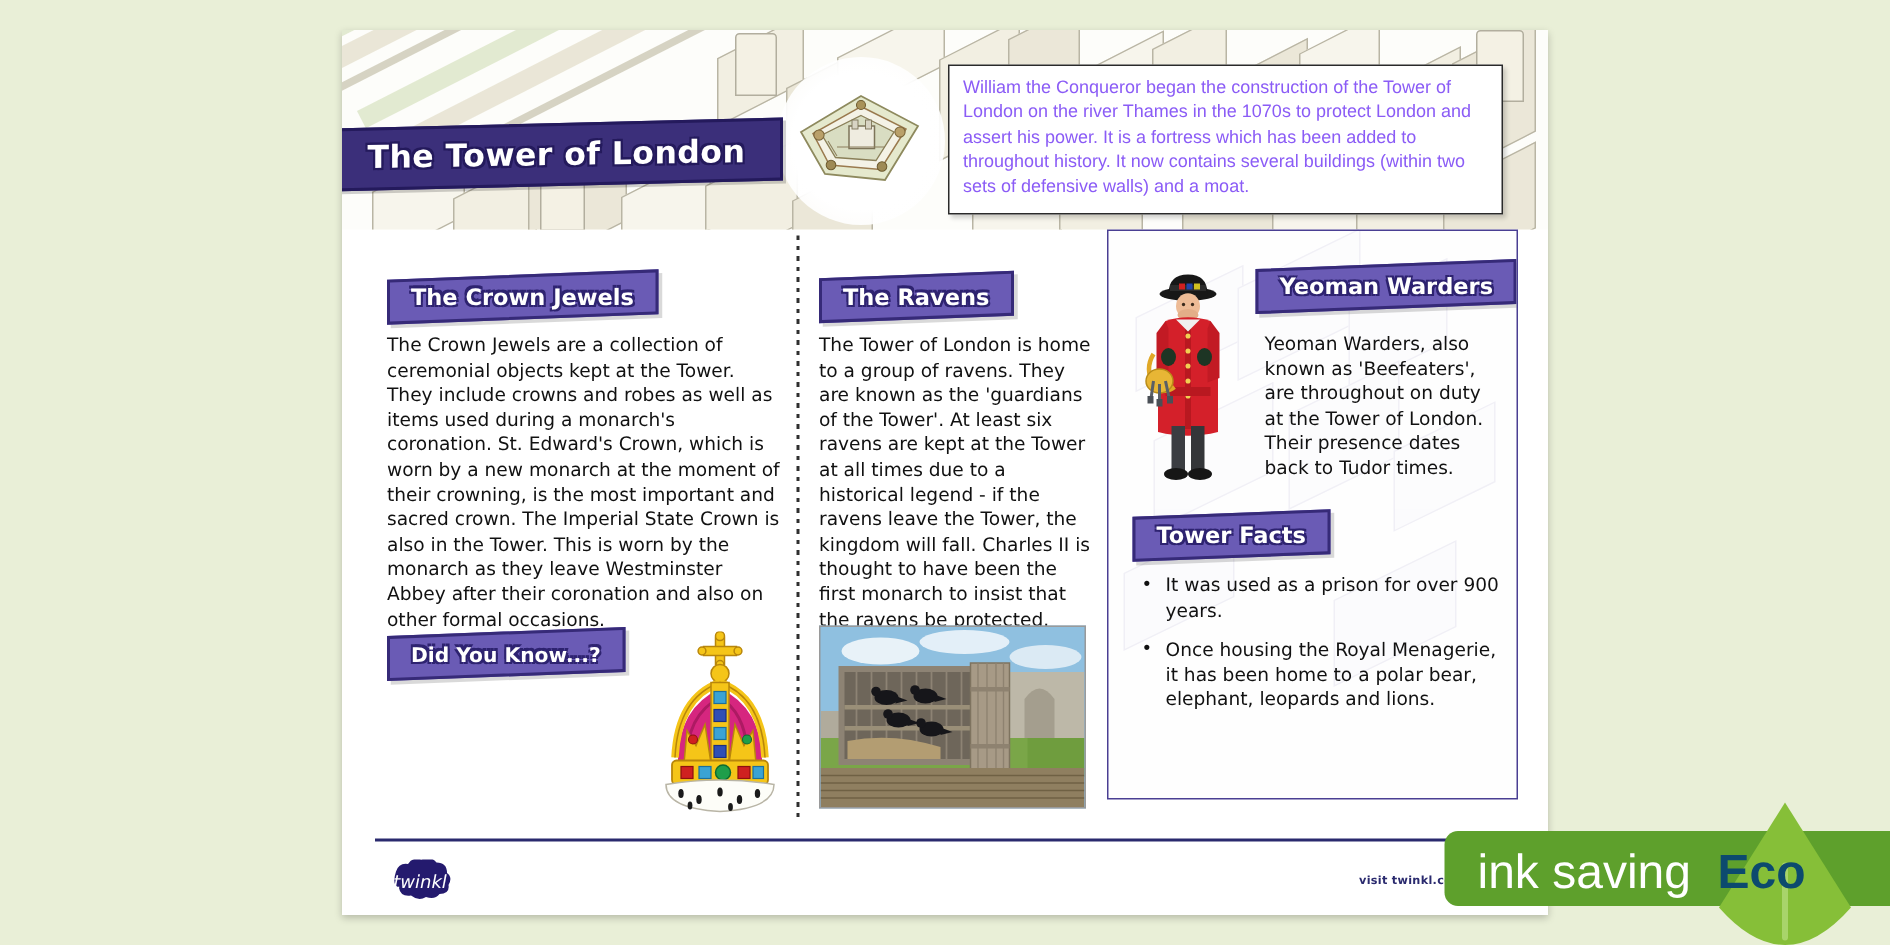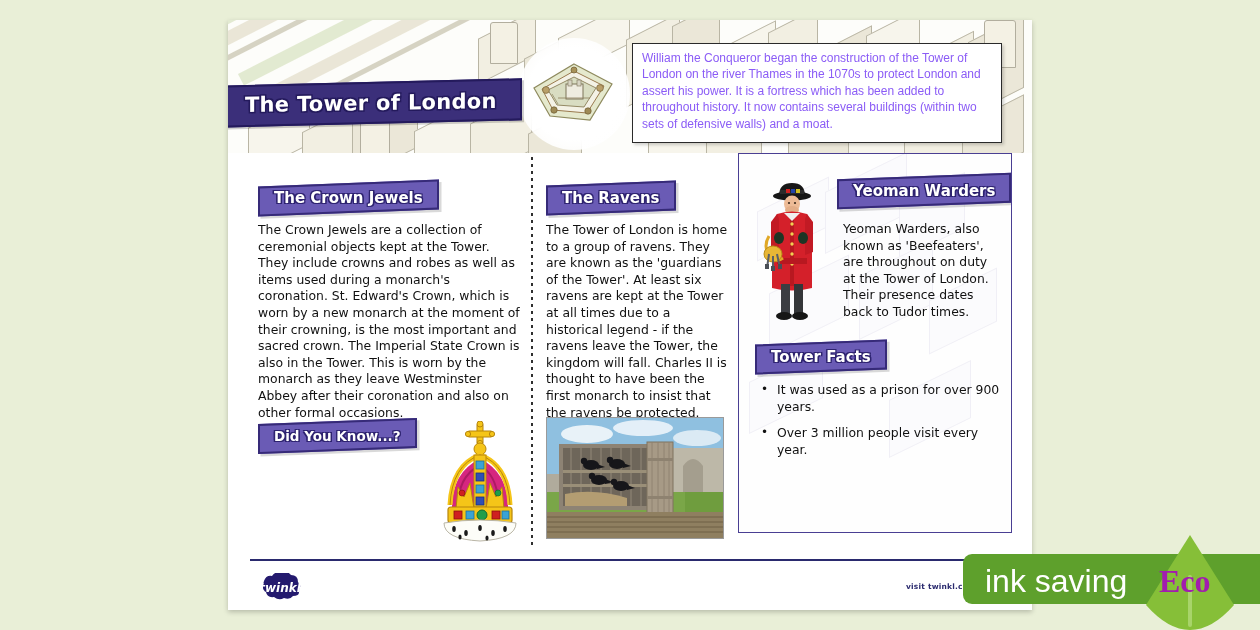--- a/index.html
+++ b/index.html
@@ -145,43 +145,43 @@
     content:"•";position:absolute;left:6px;top:-1px;color:#111;font-size:12px;
   }
 
   
   #footer{position:absolute;left:0;top:533px;width:804px;height:57px;}
   #footer-rule{position:absolute;left:22px;top:6px;width:760px;height:2px;background:#2a2a6e;}
   #twinkl-logo{position:absolute;left:26px;top:20px;width:52px;height:30px;}
   #twinkl-word{
     position:absolute;left:0;top:0;width:52px;height:30px;
     display:flex;align-items:center;justify-content:center;
-    color:#fff;font-style:italic;font-weight:bold;font-size:12px;
+    color:#fff;font-style:italic;font-weight:normal;font-size:12px;
   }
   #visit-link{
     position:absolute;left:678px;top:29px;font-size:7.5px;font-weight:bold;color:#2a2a6e;
     letter-spacing:.2px;
   }
 
   
   #eco{position:absolute;left:963px;top:533px;width:297px;height:97px;}
   #eco-bar{
     position:absolute;left:0;top:21px;width:297px;height:50px;
     background:#5ea02c;border-radius:9px 0 0 9px;
   }
   #eco-ink{
     position:absolute;left:22px;top:30px;color:#fff;font-size:32px;
     font-family:"Liberation Sans",sans-serif;
   }
   #eco-leaf{
     position:absolute;left:179px;top:0px;width:96px;height:97px;
   }
   #eco-word{
-    position:absolute;left:196px;top:30px;color:#a21caf;font-size:32px;font-weight:bold;
-    font-family:Liberation Serif, serif;
+    position:absolute;left:182px;top:30px;color:#0c4a6e;font-size:32px;font-weight:bold;
+    font-family:Liberation Sans, sans-serif;
   }
 </style>
 </head>
 <body>
 
 <div id="sheet">
 
   <div id="header">
 
     <div class="iso-wrap">
@@ -470,21 +470,21 @@
         </div>
       </div>
       <div class="para" id="yeoman-text">Yeoman Warders, also known as 'Beefeaters', are throughout on duty at the Tower of London. Their presence dates back to Tudor times.</div>
 
       <div id="tower-facts">
         <div class="banner">
           <span>Tower Facts</span>
         </div>
         <ul id="facts-list">
           <li>It was used as a prison for over 900 years.</li>
-          <li>Over 3 million people visit every year.</li>
+          <li>Once housing the Royal Menagerie, it has been home to a polar bear, elephant, leopards and lions.</li>
         </ul>
       </div>
     </div>
   </div>
 
   <div id="footer">
     <div id="footer-rule"></div>
     <div id="twinkl-logo">
       <svg viewBox="0 0 52 30" width="52" height="30">
         <path d="M10 8 q2 -6 8 -5 q3 -5 9 -3 q6 -3 10 2 q7 0 7 7 q4 3 1 8 q1 6 -6 6 q-3 4 -9 2 q-5 3 -10 -1 q-7 1 -8 -5 q-5 -2 -2 -11 z" fill="#241a6e"></path>

